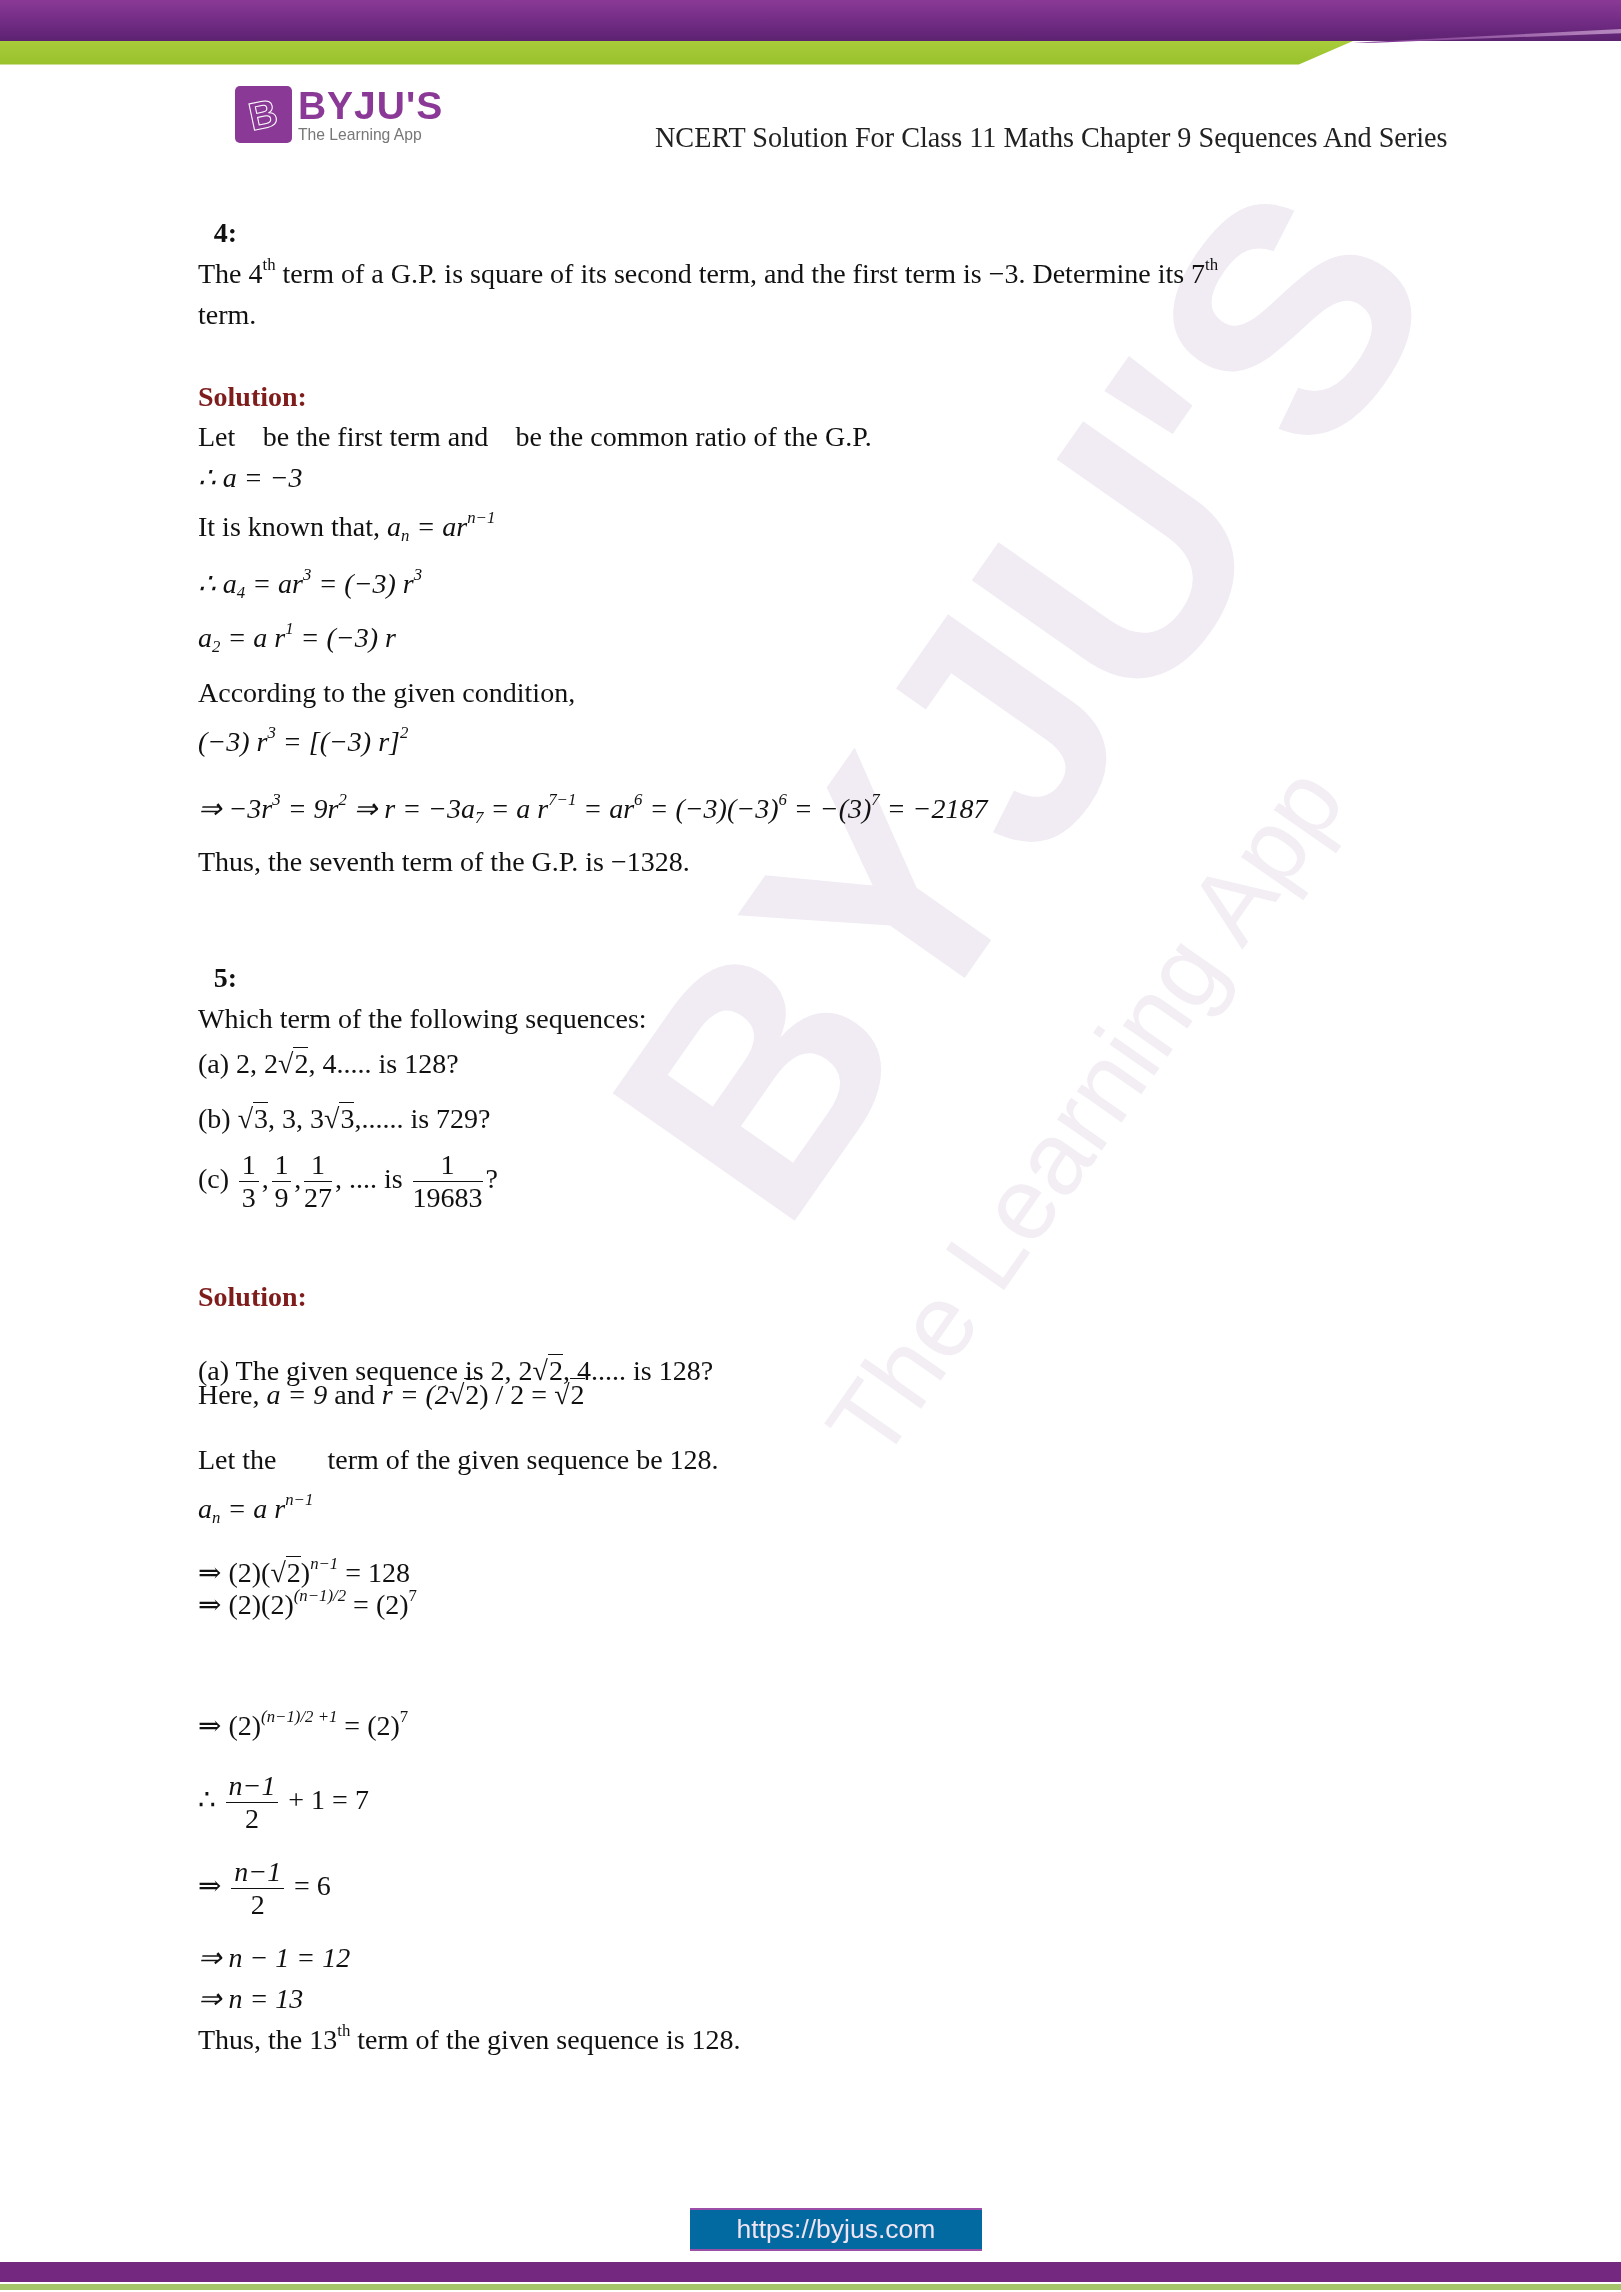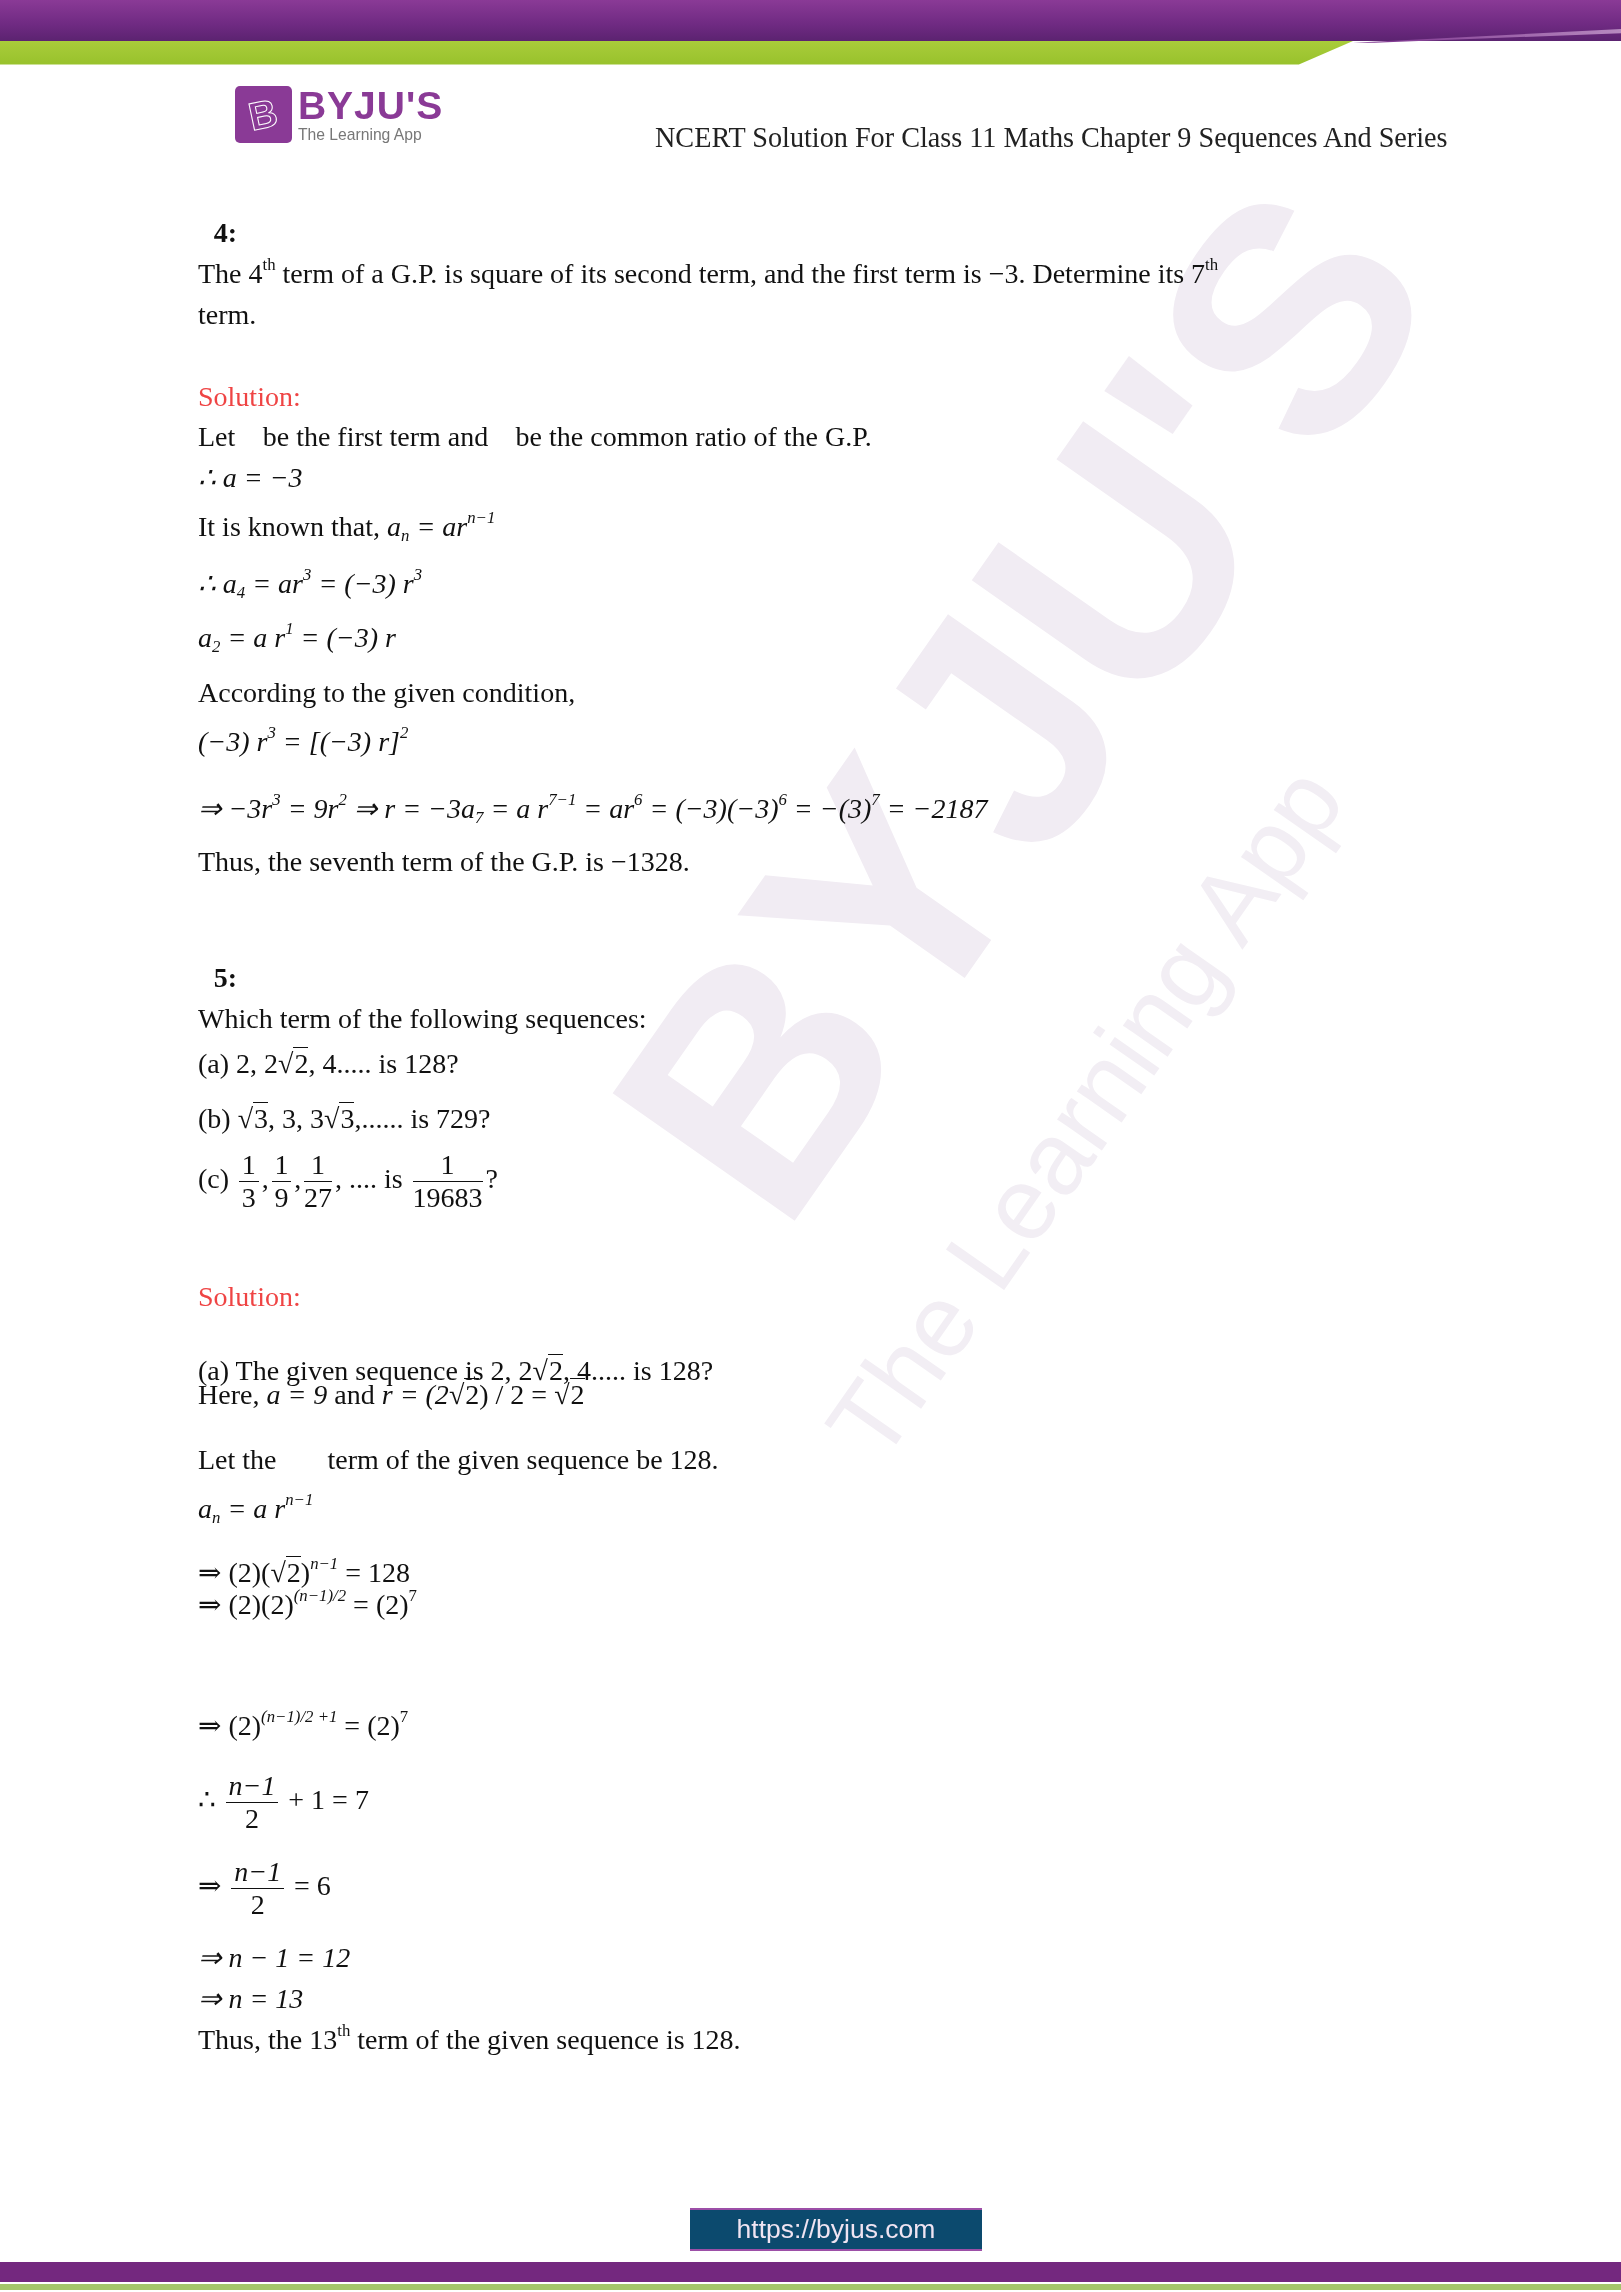--- a/index.html
+++ b/index.html
@@ -29,32 +29,32 @@
 
   .watermark{position:absolute;left:549px;top:745px;width:882px;height:882px;pointer-events:none;}
   .wm-big{position:absolute;left:-9.8px;top:323px;font-family:"Liberation Sans",sans-serif;font-weight:bold;
        font-size:323px;color:#f1ecf3;transform:rotate(-55deg);transform-origin:left top;white-space:nowrap;}
   .wm-small{position:absolute;left:255px;top:667px;font-family:"Liberation Sans",sans-serif;
        font-size:103px;color:#f2eef4;transform:rotate(-55deg);transform-origin:left top;white-space:nowrap;}
 
   .content{position:absolute;left:198px;top:0;width:1274px;font-size:28px;line-height:1.2;}
   .line{position:absolute;left:0;white-space:nowrap;}
   .qnum{font-weight:bold;left:15.7px;}
-  .sol{color:#ef4444;font-weight:normal;}
+  .sol{color:#7f1d1d;font-weight:bold;}
   i,.it{font-style:italic;font-family:Liberation Serif, serif;}
   sup{font-size:0.6em;vertical-align:0.8em;line-height:0;}
   sub{font-size:0.6em;vertical-align:-0.3em;line-height:0;}
   .frac{display:inline-block;vertical-align:middle;text-align:center;margin:0 2.9px;}
   .frac .num{display:block;border-bottom:1.5px solid #111;padding:0 2.9px;line-height:1.15;}
   .frac .den{display:block;line-height:1.15;}
   .sq{border-top:1.5px solid #111;padding-left:1px;}
   .rad{font-size:1em;}
   .sp{display:inline-block;width:27.4px;}
 
-  .footer-link{position:absolute;left:690px;top:2208px;width:292px;height:39px;background:#0c4a6e;
+  .footer-link{position:absolute;left:690px;top:2208px;width:292px;height:39px;background:#0369a1;
        border-top:2.9px solid #9c4fa7;border-bottom:2.9px solid #9c4fa7;display:flex;align-items:center;justify-content:center;
        font-family:"Liberation Sans",sans-serif;font-size:26.5px;color:#f0e4f2;text-decoration:none;}
 </style>
 </head>
 <body>
 
 <div class="topbar-purple"></div>
 <div class="topbar-green"></div>
 <div class="topbar-edge"></div>
 

